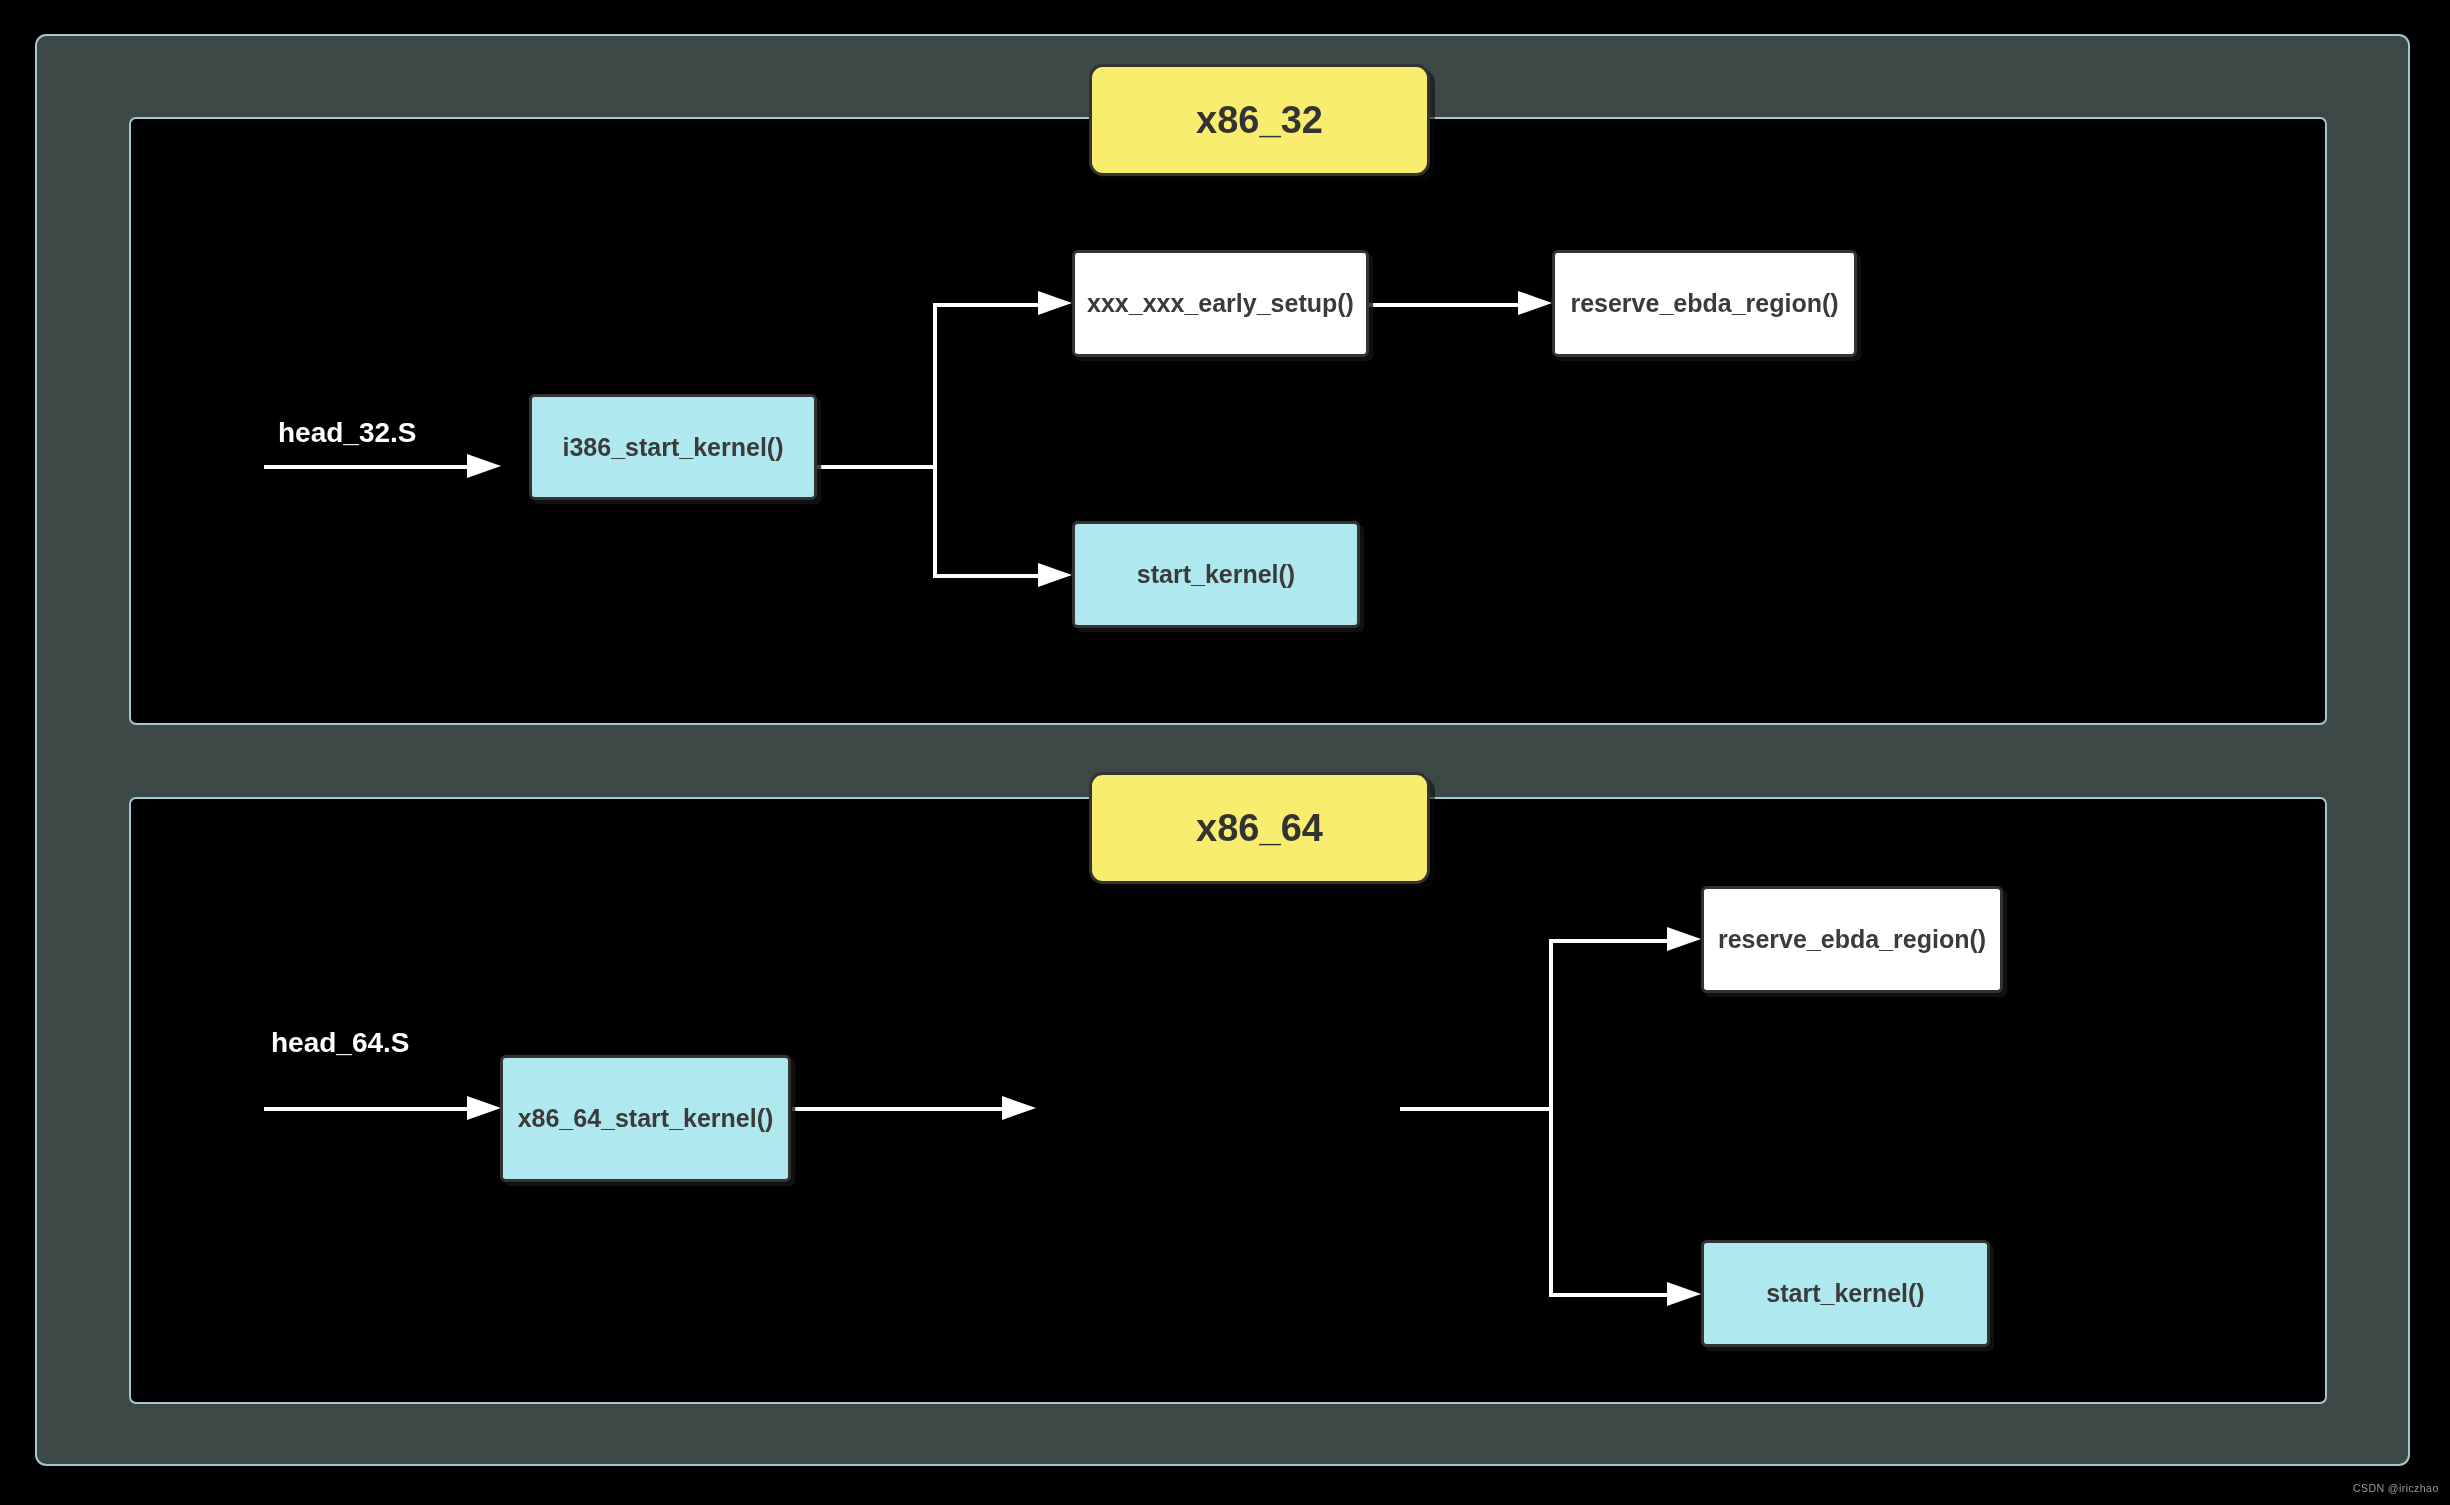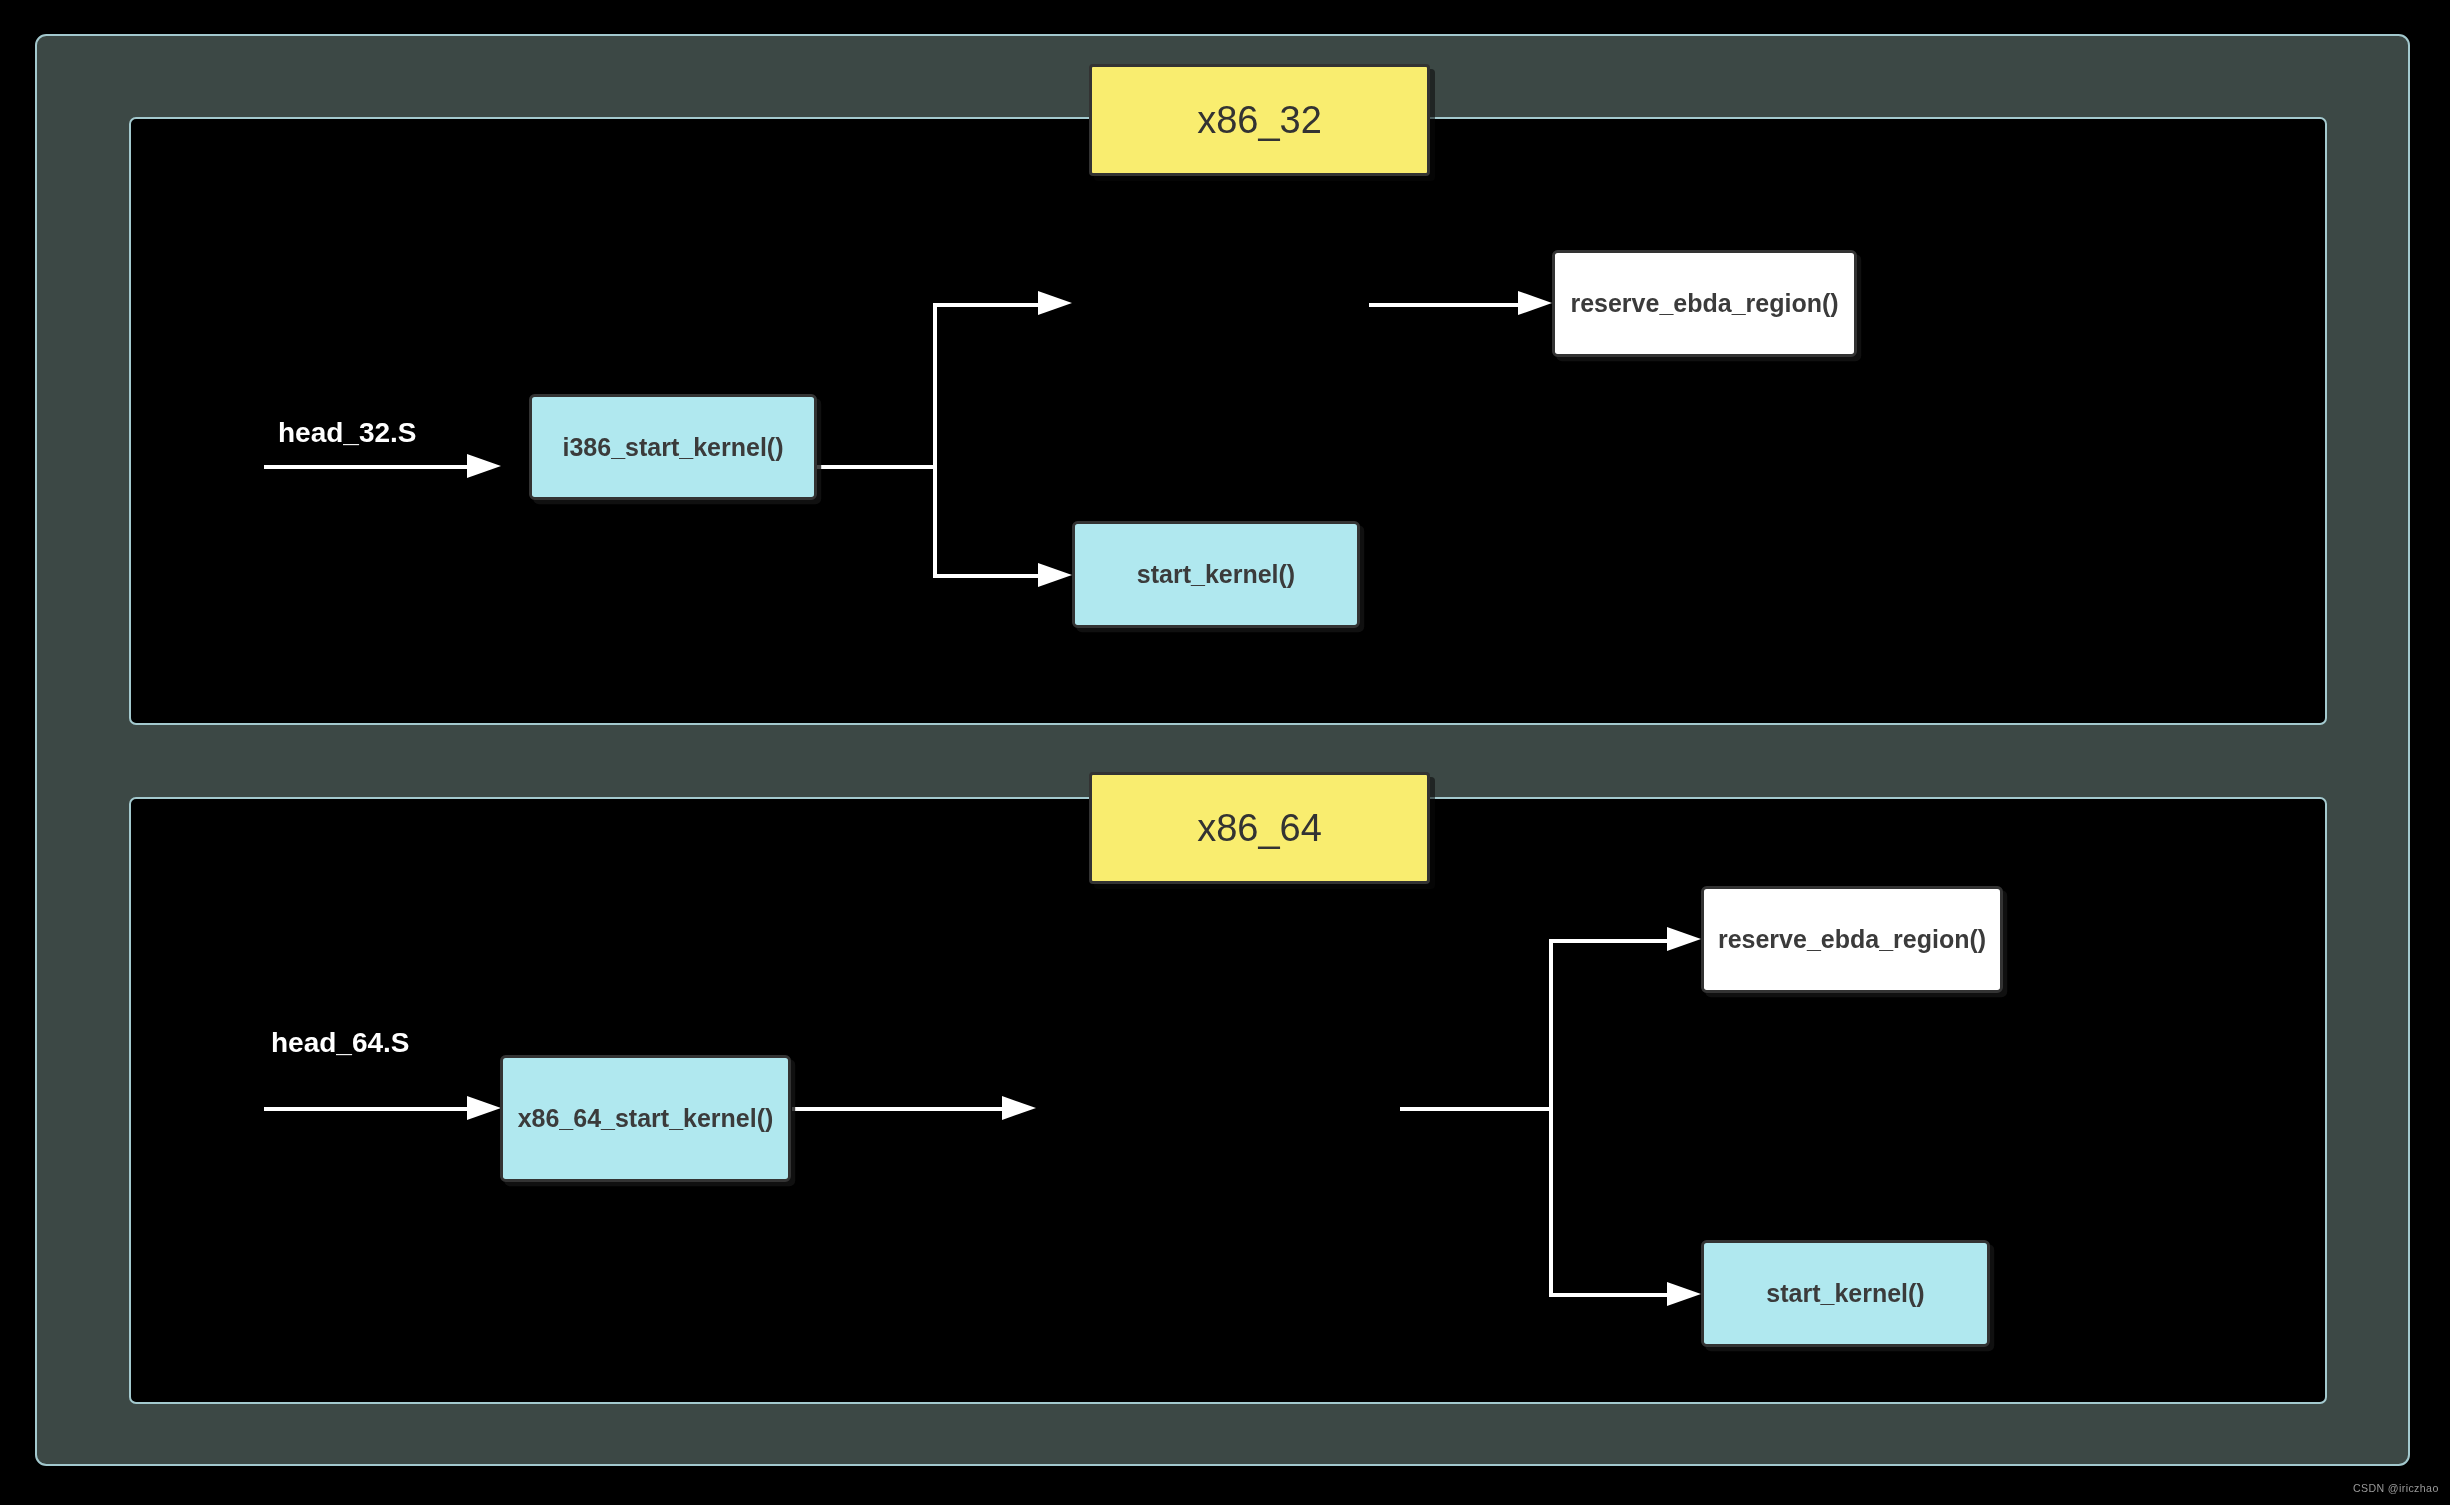--- a/index.html
+++ b/index.html
@@ -15,23 +15,23 @@
     box-sizing:border-box;
   }
   .panel{
     position:absolute;background:#000;border:2.8px solid #a3c9ce;border-radius:7px;
     box-sizing:border-box;
   }
   .panel-32{left:129px;top:117px;width:2198px;height:608px;}
   .panel-64{left:129px;top:797px;width:2198px;height:607px;}
   .title-box{
     position:absolute;width:341px;height:112px;
-    background:#f9ed6f;border:3.5px solid #333;border-radius:4px;
+    background:#f9ed6f;border:3.5px solid #333;border-radius:14px;
     box-sizing:border-box;display:flex;align-items:center;justify-content:center;
-    font-size:38px;font-weight:normal;color:#333;
+    font-size:38px;font-weight:bold;color:#333;
     box-shadow:5px 5px 0 rgba(10,10,10,.55);z-index:5;
   }
   .title-32{left:1089px;top:64px;}
   .title-64{left:1089px;top:772px;}
   .node{
     position:absolute;border:3.5px solid #333;border-radius:5.7px;box-sizing:border-box;
     display:flex;align-items:center;justify-content:center;
     font-size:25px;font-weight:bold;color:#3b3b3b;
     box-shadow:4.2px 4.2px 0 rgba(20,20,20,.8);z-index:4;white-space:nowrap;
   }
@@ -73,20 +73,23 @@
 
   <div class="node cyan" style="left:500px;top:394px;width:288px;height:106px;margin-left:29px;">
     <span>i386_start_kernel()</span>
   </div>
 
   <div class="hline" style="left:792px;top:465px;width:145px;"></div>
   <div class="vline" style="left:933px;top:303px;height:275px;"></div>
 
   <div class="hline" style="left:933px;top:303px;width:107px;"></div>
   <div class="arrowhead" style="left:1038px;top:291px;"></div>
+  <div class="node white" style="left:1072px;top:250px;width:297px;height:107px;">
+    <span>xxx_xxx_early_setup()</span>
+  </div>
 
   <div class="hline" style="left:1369px;top:303px;width:151px;"></div>
   <div class="arrowhead" style="left:1518px;top:291px;"></div>
   <div class="node white" style="left:1552px;top:250px;width:305px;height:107px;">
     <span>reserve_ebda_region()</span>
   </div>
 
   <div class="hline" style="left:933px;top:574px;width:107px;"></div>
   <div class="arrowhead" style="left:1038px;top:563px;"></div>
   <div class="node cyan" style="left:1072px;top:521px;width:288px;height:107px;">

